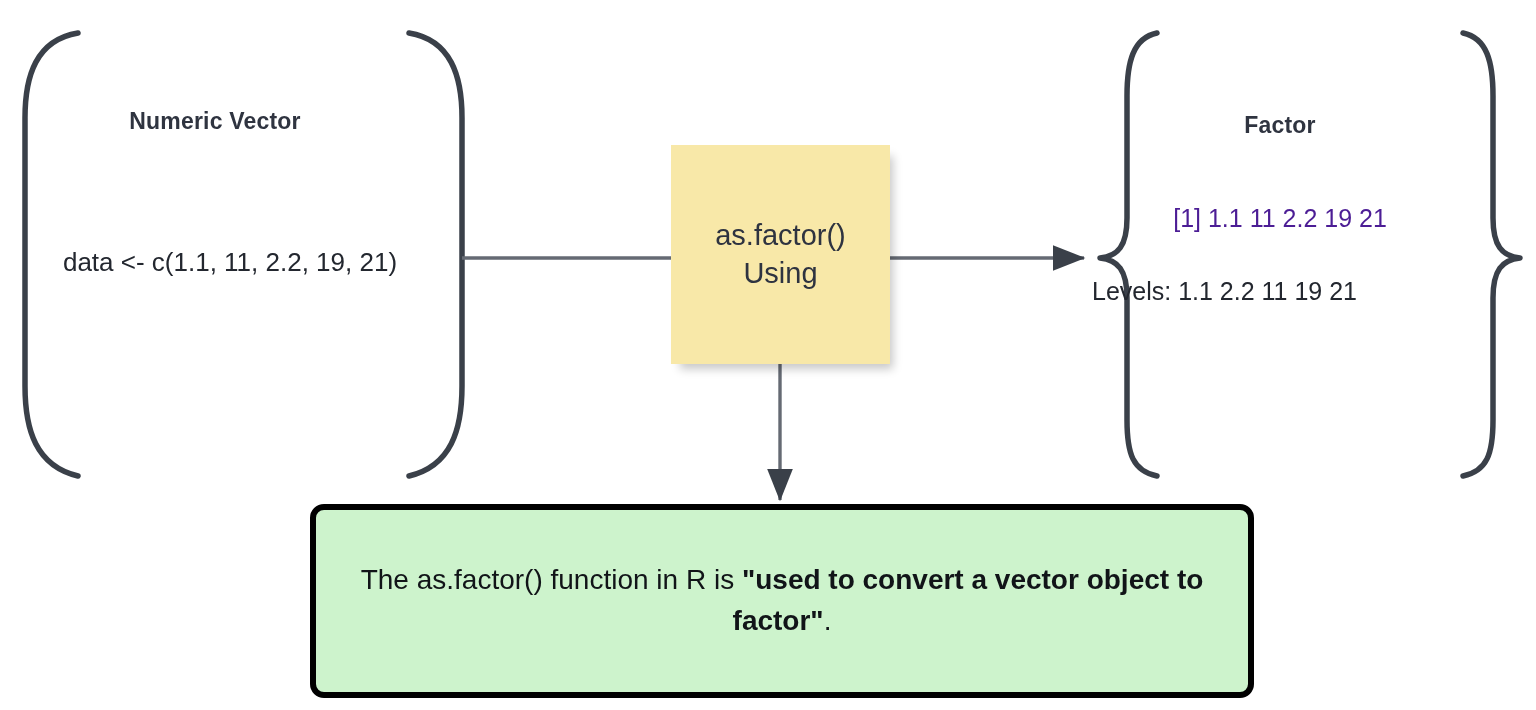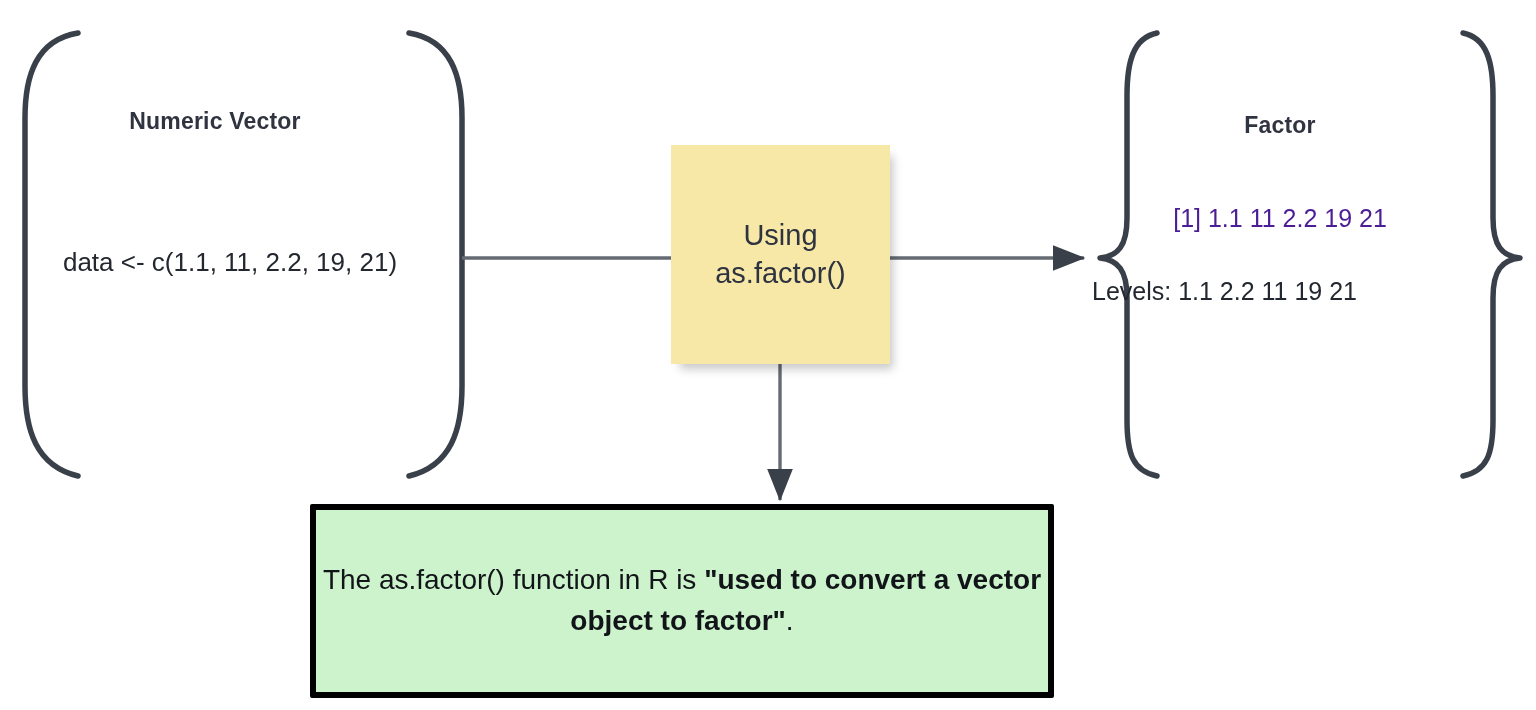--- a/index.html
+++ b/index.html
@@ -44,22 +44,22 @@
     display:flex;align-items:center;justify-content:center;
   }
   #sticky-note .sticky-text{
     font-size:29px;line-height:1.28;text-align:center;color:#2e3340;
     font-weight:400;
   }
   #sticky-note .sticky-text div{white-space:nowrap;}
 
   
   #conclusion-box{
-    position:absolute;left:310px;top:504px;width:744px;height:194px;
-    background:#cdf3cc;border:6px solid #000000;border-radius:2px;
+    position:absolute;left:310px;top:504px;width:944px;height:194px;
+    background:#cdf3cc;border:6px solid #000000;border-radius:14px;
     box-sizing:border-box;
     display:flex;align-items:center;justify-content:center;
   }
   #conclusion-box .conclusion-text{
     width:880px;text-align:center;font-size:28px;line-height:1.45;color:#111418;
   }
   #conclusion-box .conclusion-text b{font-weight:bold;}
 </style>
 </head>
 <body>
@@ -110,22 +110,22 @@
       <path d="M 780 364 L 780 500" fill="none" stroke="#656a73" stroke-width="3.4" marker-end="url(#arrowD)"></path>
     </g>
   </svg>
 
   <div class="txt" id="numeric-vector-title">Numeric Vector</div>
 
   <div class="txt" id="numeric-vector-code">data &lt;- c(1.1, 11, 2.2, 19, 21)</div>
 
   <div id="sticky-note">
     <div class="sticky-text">
+      <div>as.factor()</div>
       <div>Using</div>
-      <div>as.factor()</div>
     </div>
   </div>
 
   <div class="txt" id="factor-title">Factor</div>
 
   <div class="txt" id="factor-values">[1] 1.1 11 2.2 19 21</div>
 
   <div class="txt" id="factor-levels">Levels: 1.1 2.2 11 19 21</div>
 
   <div id="conclusion-box">

